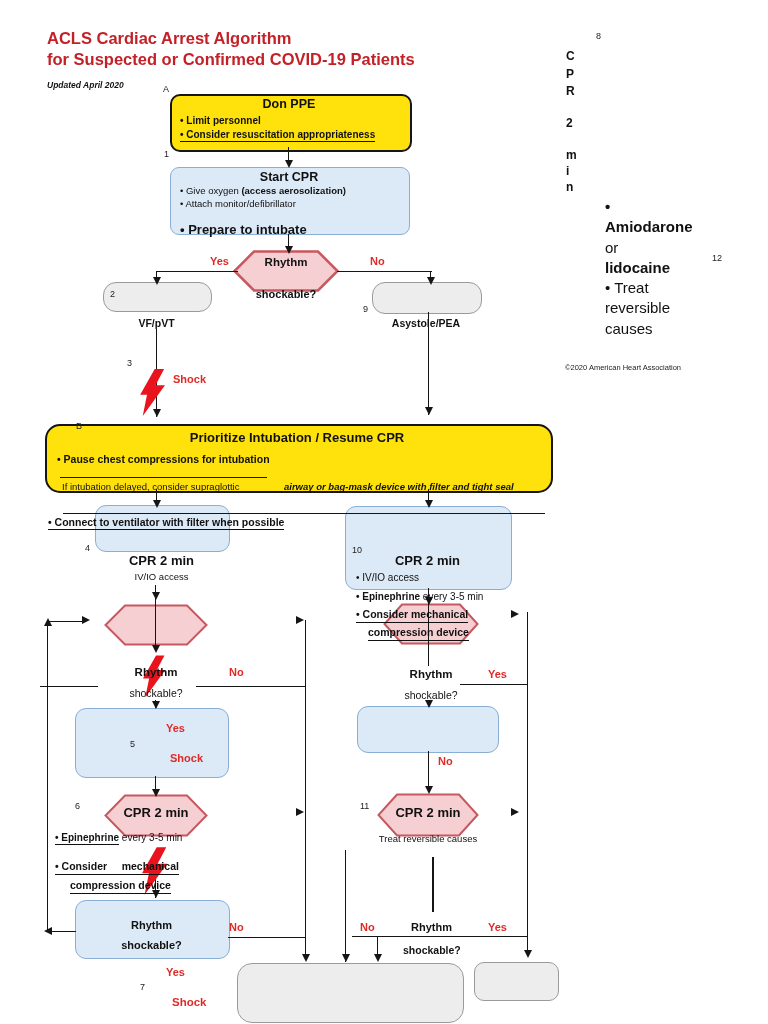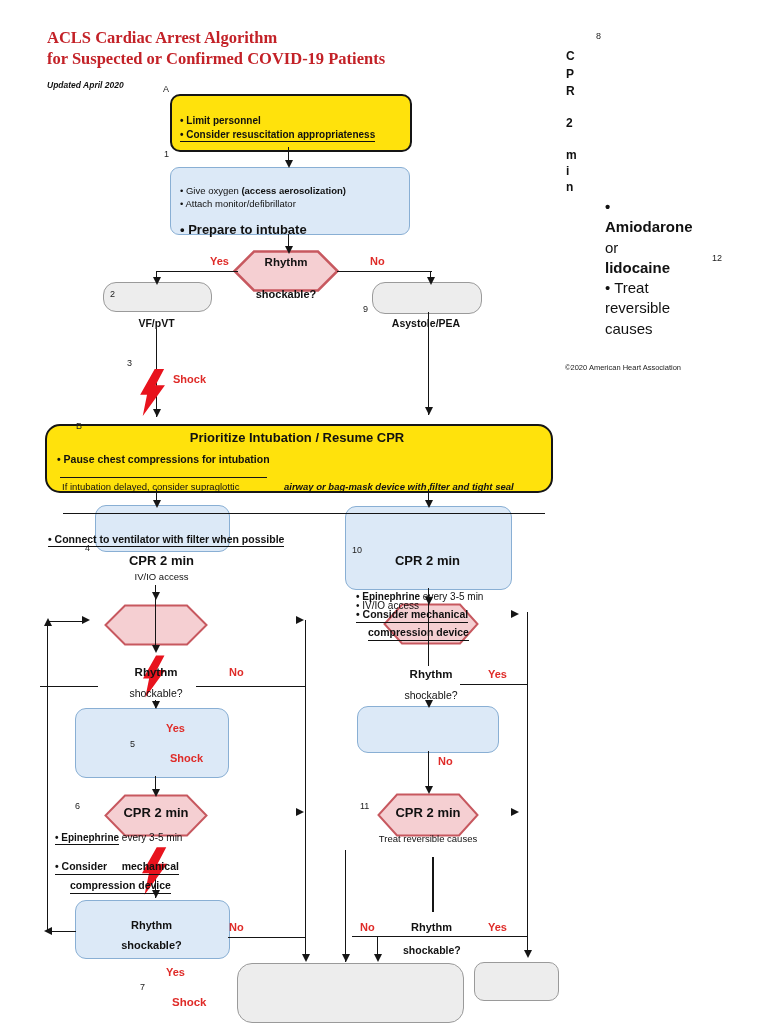--- a/index.html
+++ b/index.html
@@ -2,21 +2,21 @@
 <html><head>
 <meta charset="utf-8">
 <style>
   html,body{margin:0;padding:0;background:#fff;}
   #page{position:relative;width:768px;height:1024px;background:#fff;overflow:hidden;
         font-family:"Liberation Sans",sans-serif;color:#111;}
   .b{font-weight:bold;}
   .i{font-style:italic;}
   .c{text-align:center;}
   .red{color:var(--red,#DF2B28);}
-  .titlered{color:var(--titlered,#C32127);font-family:Liberation Serif, serif;}
+  .titlered{color:var(--titlered,#C32127);}
   .u{border-bottom:1.3px solid #111;padding-bottom:1px;}
   .pre{white-space:pre;}
   .ybox{position:absolute;background:var(--yellow,#FFE20C);border:2.5px solid #151515;}
   .bbox{position:absolute;background:var(--bluef,#DCE9F7);border:1.5px solid var(--blueb,#89AFD4);}
   .gbox{position:absolute;background:var(--grayf,#EDEDED);border:1.2px solid #9a9a9a;}
   .ln{position:absolute;background:#151515;z-index:4;}
   .ah{position:absolute;width:0;height:0;z-index:4;}
   .ah.d{border-left:4px solid transparent;border-right:4px solid transparent;border-top:8px solid #151515;}
   .ah.u2{border-left:4px solid transparent;border-right:4px solid transparent;border-bottom:8px solid #151515;}
   .ah.r{border-top:4px solid transparent;border-bottom:4px solid transparent;border-left:8px solid #151515;}
@@ -43,24 +43,26 @@
   <div class="txt num" style="left:85px;top:543px;">4</div>
   <div class="txt num" style="left:130px;top:739px;">5</div>
   <div class="txt num" style="left:75px;top:801px;">6</div>
   <div class="txt num" style="left:140px;top:982px;">7</div>
   <div class="txt num" style="left:596px;top:31px;">8</div>
   <div class="txt num" style="left:352px;top:545px;">10</div>
   <div class="txt num" style="left:360px;top:801px;">11</div>
   <div class="txt num" style="left:712px;top:253px;">12</div>
 
   <div class="ybox" style="left:170px;top:94px;width:238px;height:54px;border-radius:10px;"></div>
+  <div class="txt b c" style="left:170px;top:97px;width:238px;font-size:12.5px;">Don PPE</div>
   <div class="txt b" style="left:180px;top:115px;font-size:10px;">• Limit personnel</div>
   <div class="txt b" style="left:180px;top:129px;font-size:10px;"><span class="u">• Consider resuscitation appropriateness</span></div>
 
   <div class="bbox" style="left:170px;top:167px;width:238px;height:66px;border-radius:9px;"></div>
+  <div class="txt b c" style="left:170px;top:170px;width:238px;font-size:12.5px;">Start CPR</div>
   <div class="txt" style="left:180px;top:186px;font-size:9.5px;"><span>• Give oxygen </span><span class="b">(access aerosolization)</span></div>
   <div class="txt" style="left:180px;top:199px;font-size:9.5px;">• Attach monitor/defibrillator</div>
   <div class="txt b" style="left:180px;top:223px;font-size:13px;">• Prepare to intubate</div>
 
   <svg class="shape" style="left:233px;top:250px;" width="106" height="42" viewBox="0 0 106 42">
     <polygon points="21,1.5 85,1.5 104.5,21 85,40.5 21,40.5 1.5,21" fill="var(--pinkf,#F5CFD2)" stroke="var(--pinkb,#C7585F)" stroke-width="2.5"></polygon>
   </svg>
   <div class="txt b c" style="left:233px;top:256px;width:106px;font-size:11.5px;">Rhythm</div>
   <div class="txt b c" style="left:233px;top:288px;width:106px;font-size:11px;">shockable?</div>
   <div class="txt b red" style="left:210px;top:255px;font-size:11px;">Yes</div>
@@ -76,21 +78,21 @@
     <path d="M17,0 L0,30 L8,30 L3,55 L29,19 L18,19 L28,0 Z" fill="#E8131D"></path>
   </svg>
   <div class="txt b red" style="left:173px;top:373px;font-size:11px;">Shock</div>
 
   <div class="ybox" style="left:45px;top:424px;width:504px;height:65px;border-radius:15px;"></div>
   <div class="txt b c" style="left:45px;top:431px;width:504px;font-size:13px;">Prioritize Intubation / Resume CPR</div>
   <div class="txt b" style="left:57px;top:453px;font-size:10.5px;">• Pause chest compressions for intubation</div>
   <div class="txt" style="left:62px;top:482px;font-size:9.5px;z-index:8;">If intubation delayed, consider supraglottic</div>
   <div class="txt b" style="left:284px;top:482px;font-size:9.5px;z-index:8;font-style:italic;">airway or bag-mask device with filter and tight seal</div>
 
-  <div class="txt b" style="left:48px;top:516px;font-size:10.5px;z-index:8;margin-top:17px;"><span class="u">• Connect to ventilator with filter when possible</span></div>
+  <div class="txt b" style="left:48px;top:516px;font-size:10.5px;z-index:8;"><span class="u">• Connect to ventilator with filter when possible</span></div>
 
   <div class="bbox" style="left:95px;top:505px;width:133px;height:45px;border-radius:11px;"></div>
   <div class="txt b c" style="left:95px;top:554px;width:133px;font-size:13px;">CPR 2 min</div>
   <div class="txt c" style="left:95px;top:572px;width:133px;font-size:9.5px;">IV/IO access</div>
 
   <svg class="shape" style="left:104px;top:604px;" width="104" height="42" viewBox="0 0 104 42">
     <polygon points="21,1.5 83,1.5 102.5,21 83,40.5 21,40.5 1.5,21" fill="var(--pinkf,#F5CFD2)" stroke="var(--pinkb,#C7585F)" stroke-width="2"></polygon>
   </svg>
 
   <svg class="bolt" style="left:143px;top:652px;" width="23" height="49" viewBox="0 0 30 55">
@@ -117,21 +119,21 @@
 
   <div class="bbox" style="left:75px;top:900px;width:153px;height:57px;border-radius:11px;"></div>
   <div class="txt b c" style="left:75px;top:919px;width:153px;font-size:11px;">Rhythm</div>
   <div class="txt b c" style="left:75px;top:939px;width:153px;font-size:11px;">shockable?</div>
   <div class="txt b red" style="left:229px;top:921px;font-size:11px;">No</div>
   <div class="txt b red" style="left:166px;top:966px;font-size:11px;">Yes</div>
   <div class="txt b red" style="left:172px;top:996px;font-size:11.5px;">Shock</div>
 
   <div class="bbox" style="left:345px;top:506px;width:165px;height:82px;border-radius:11px;"></div>
   <div class="txt b c" style="left:345px;top:554px;width:165px;font-size:13px;">CPR 2 min</div>
-  <div class="txt" style="left:356px;top:572px;font-size:10px;margin-top:28px;">• IV/IO access</div>
+  <div class="txt" style="left:356px;top:572px;font-size:10px;">• IV/IO access</div>
   <div class="txt" style="left:356px;top:591px;font-size:10px;z-index:8;"><span class="b">• Epinephrine</span><span> every 3-5 min</span></div>
   <svg class="shape" style="left:383px;top:603px;" width="96" height="42" viewBox="0 0 96 42">
     <polygon points="19,1.5 77,1.5 94.5,21 77,40.5 19,40.5 1.5,21" fill="var(--pinkf,#F5CFD2)" stroke="var(--pinkb,#C7585F)" stroke-width="2"></polygon>
   </svg>
   <div class="txt b" style="left:356px;top:608px;font-size:10.5px;border-bottom:1.3px solid #111;padding-bottom:2px;z-index:8;">• Consider mechanical</div>
   <div class="txt b" style="left:368px;top:626px;font-size:10.5px;border-bottom:1.3px solid #111;padding-bottom:2px;z-index:8;">compression device</div>
 
   <div class="txt b c" style="left:383px;top:668px;width:96px;font-size:11.5px;">Rhythm</div>
   <div class="txt c" style="left:383px;top:689px;width:96px;font-size:10.5px;">shockable?</div>
   <div class="txt b red" style="left:488px;top:668px;font-size:11px;">Yes</div>

